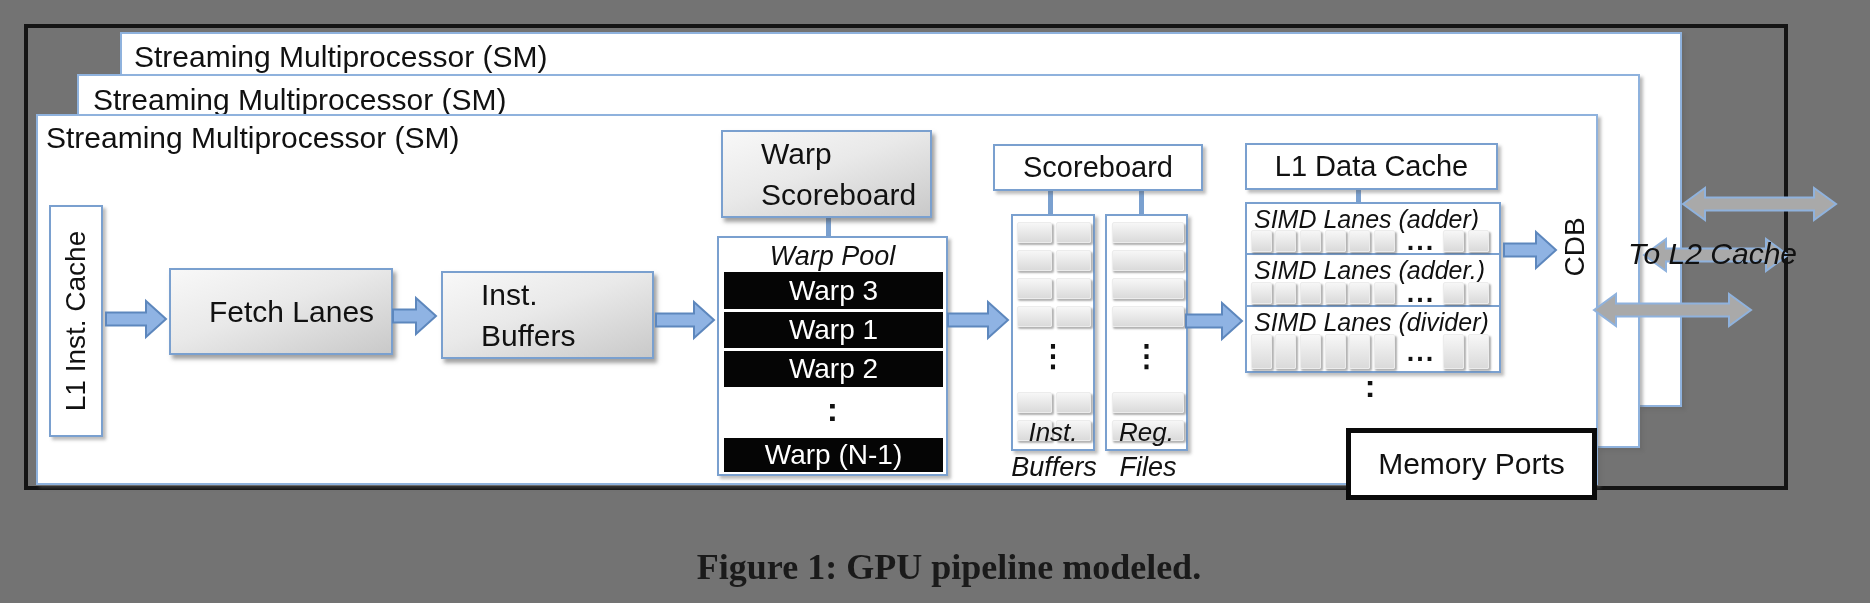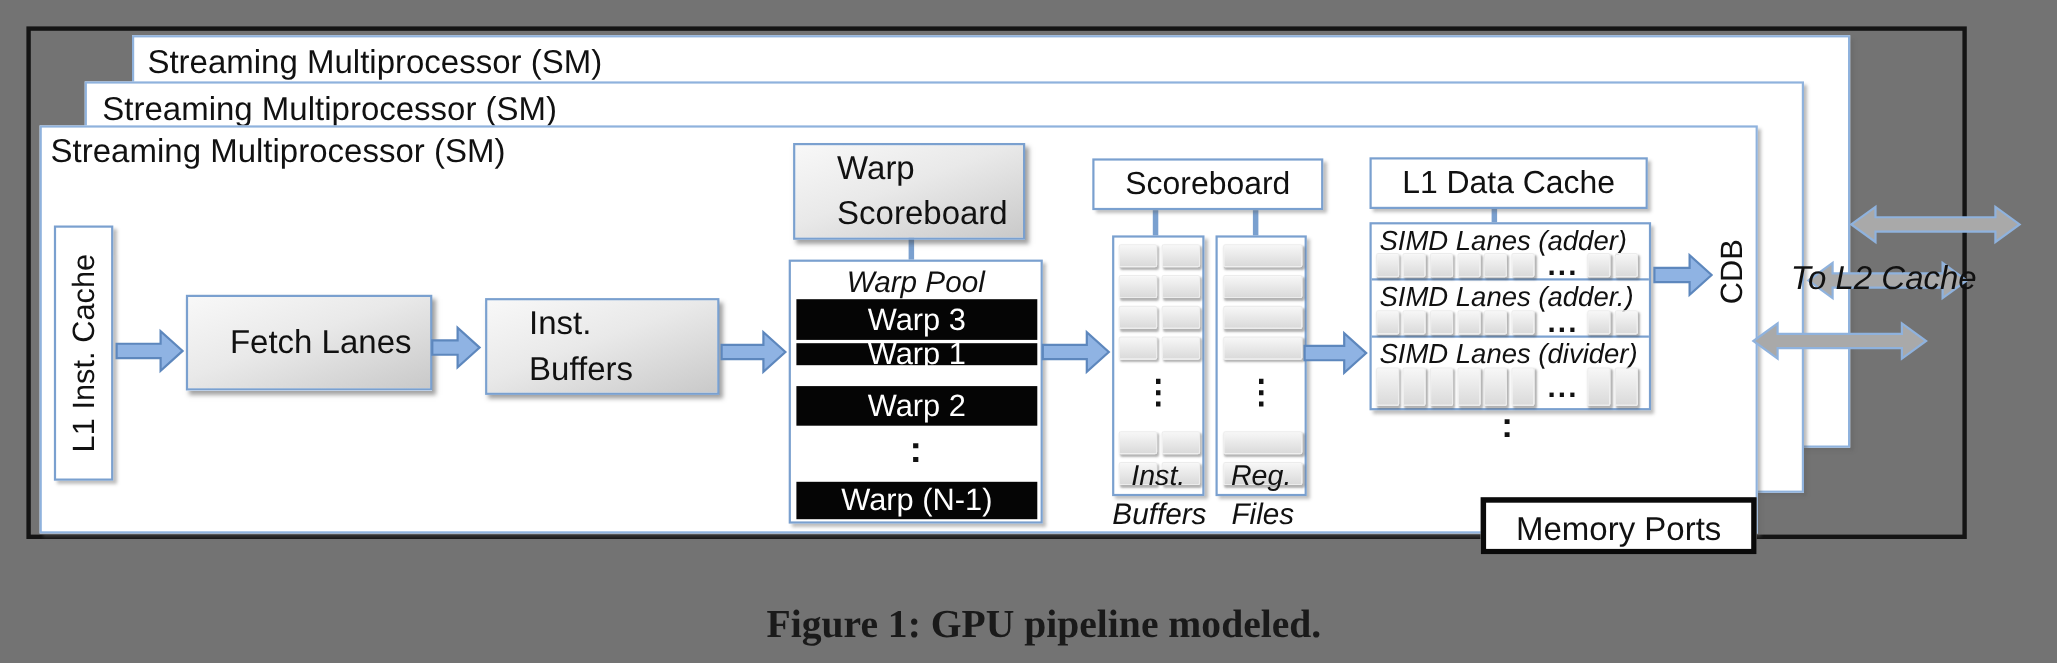--- a/index.html
+++ b/index.html
@@ -94,21 +94,21 @@
   <div class="abs gbox" style="left:721px; top:130px; width:211px; height:88px;">
     <span>Warp</span>
     <span>Scoreboard</span>
   </div>
 
   <div class="vline" style="left:826px; top:216px; height:22px;"></div>
 
   <div class="abs wbox" style="left:717px; top:236px; width:231px; height:240px;">
     <div class="wbox-title ilabel" style="position:absolute; top:3px; font-size:27px;">Warp Pool</div>
     <div class="warp-bar" style="top:34px; height:37px;">Warp 3</div>
-    <div class="warp-bar" style="top:74px; height:20px;">Warp 1</div>
+    <div class="warp-bar" style="top:74px; height:36px;">Warp 1</div>
     <div class="warp-bar" style="top:113px; height:36px;">Warp 2</div>
     <div class="abs vdots" style="left:0; width:100%; top:152px; font-size:34px;">:</div>
     <div class="warp-bar" style="top:200px; height:34px;">Warp (N-1)</div>
   </div>
 
   <div class="abs wbox" style="left:993px; top:144px; width:210px; height:47px; display:flex; align-items:center;">
     <div class="wbox-title">Scoreboard</div>
   </div>
   <div class="vline" style="left:1048px; top:190px; height:26px;"></div>
   <div class="vline" style="left:1139px; top:190px; height:26px;"></div>
@@ -198,21 +198,21 @@
     </div>
   </div>
   <div class="abs vdots" style="left:1358px; top:368px; width:24px; font-size:32px; z-index:5;">:</div>
 
   <div class="abs" style="left:1553px; top:216px; width:44px; height:62px; z-index:5;">
     <div class="vlabel">CDB</div>
   </div>
 
   <div class="abs to-l2" style="left:1628px; top:237px;">To L2 Cache</div>
 
-  <div class="abs memports" style="left:1346px; top:452px; width:251px; height:52px;align-items:flex-end;">
+  <div class="abs memports" style="left:1346px; top:428px; width:251px; height:72px;">
     <span>Memory Ports</span>
   </div>
 
   <svg class="overlay" width="1870" height="603" viewBox="0 0 1870 603">
       <g>
         <polygon points="106,312.5 146,312.5 146,301 166,319 146,337 146,325.5 106,325.5" fill="#8fb3e3" stroke="#5d87bd" stroke-width="2"></polygon>
       </g>
       <g>
         <polygon points="393,309.5 416,309.5 416,298 436,316 416,334 416,322.5 393,322.5" fill="#8fb3e3" stroke="#5d87bd" stroke-width="2"></polygon>
       </g>

